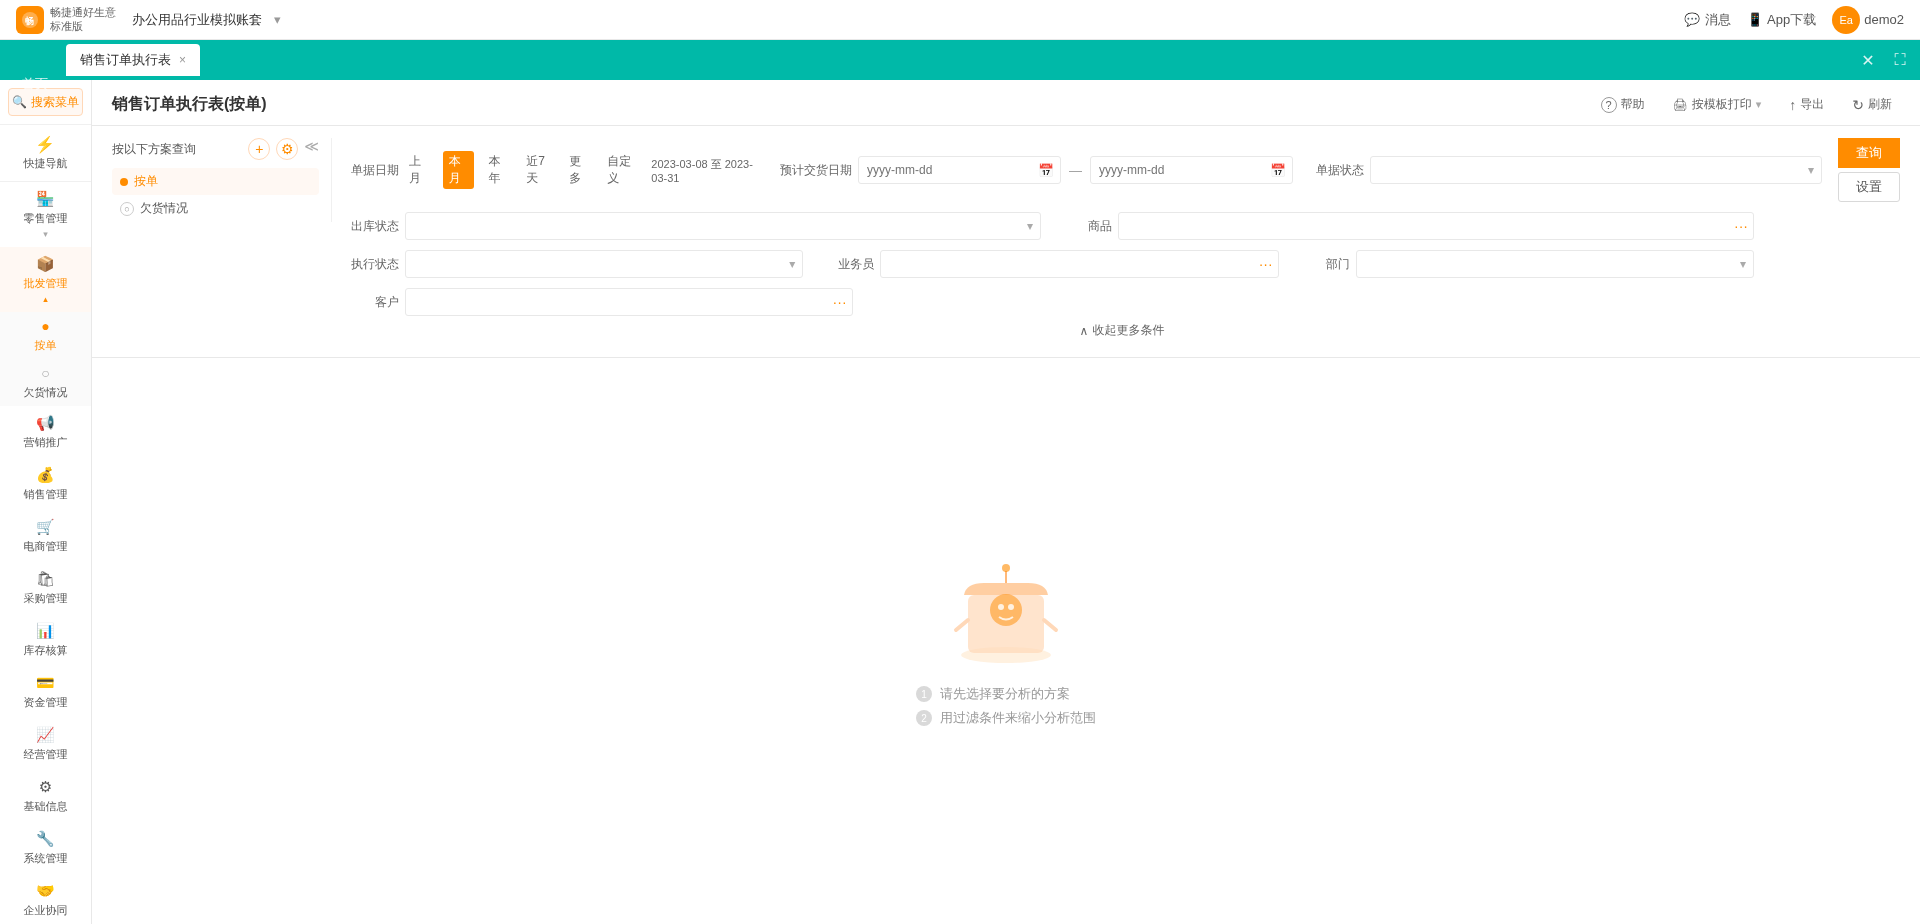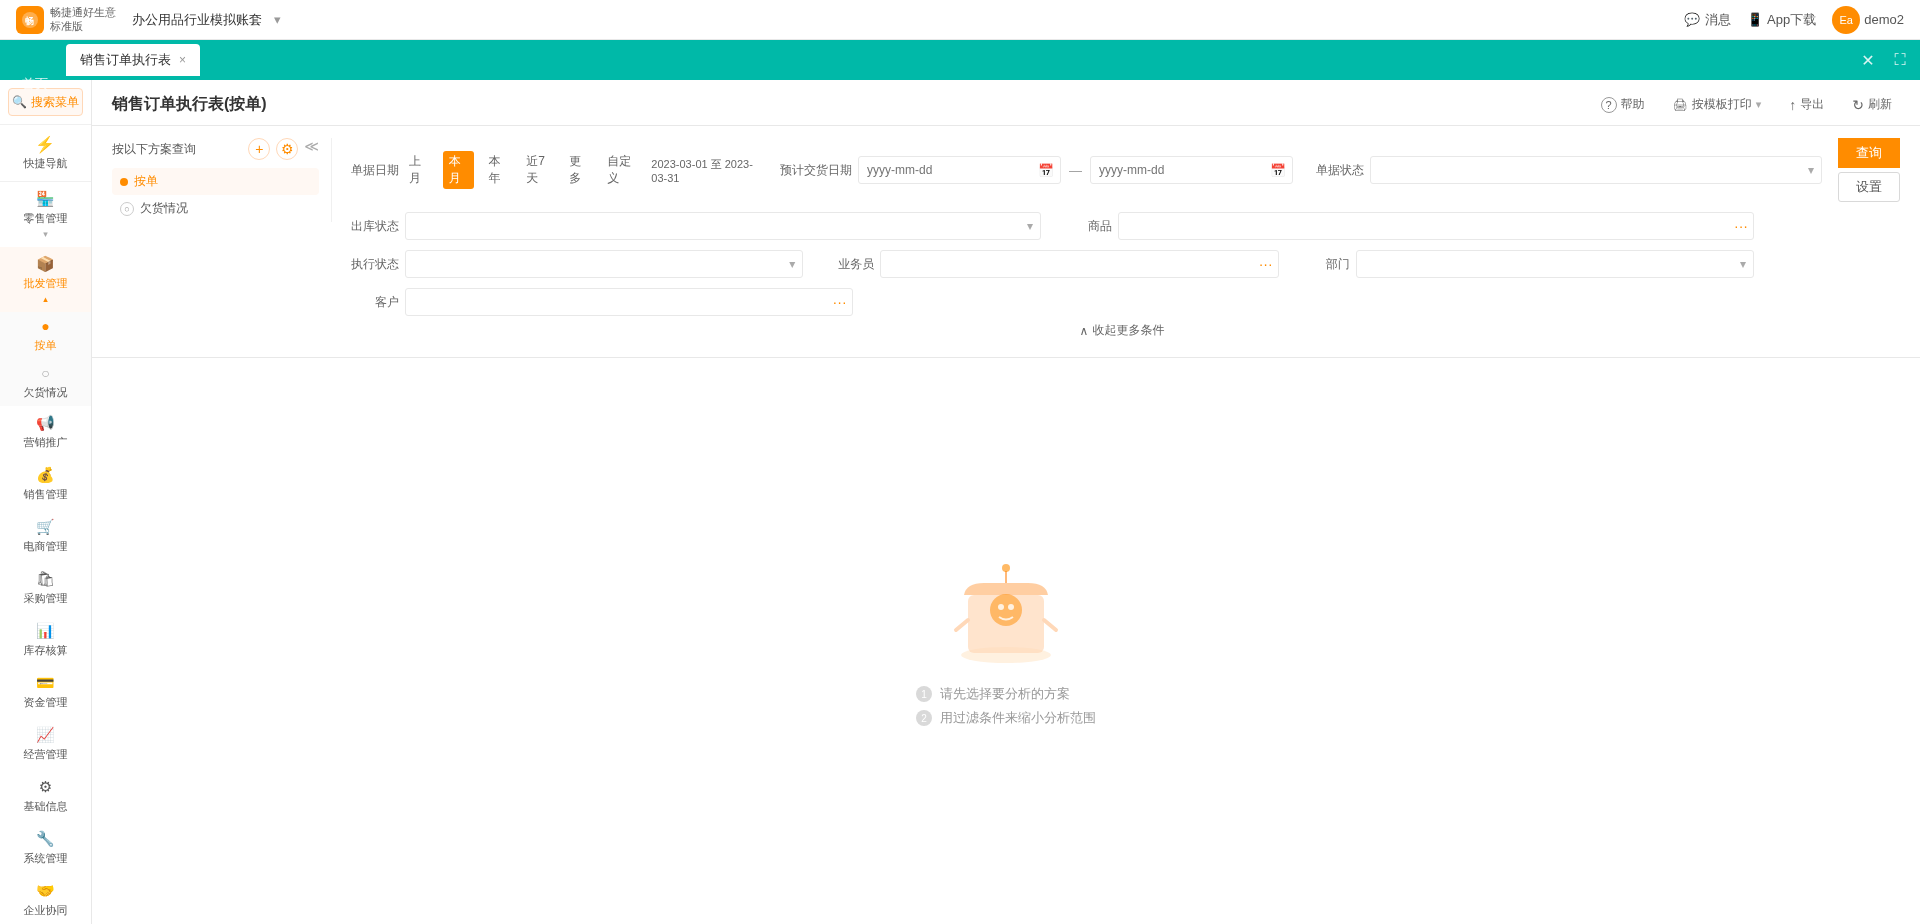--- a/index.html
+++ b/index.html
@@ -291,21 +291,21 @@
               <div class="filter-field" style="flex:none;width:420px;">
                 <span class="filter-label">单据日期</span>
                 <div class="date-tabs">
                   <span class="date-tab">上月</span>
                   <span class="date-tab active">本月</span>
                   <span class="date-tab">本年</span>
                   <span class="date-tab">近7天</span>
                   <span class="date-tab">更多</span>
                   <span class="date-tab">自定义</span>
                 </div>
-                <span style="font-size:11px;color:#666;margin-left:6px;">2023-03-01 至 2023-03-31</span>
+                <span style="font-size:11px;color:#666;margin-left:6px;">2023-03-08 至 2023-03-31</span>
               </div>
 
               <div class="filter-field" style="flex:1;">
                 <span class="filter-label">预计交货日期</span>
                 <div class="date-range">
                   <div class="date-input-wrap">
                     <input class="date-input" readonly="" placeholder="yyyy-mm-dd" style="">
                     <span class="date-icon">📅</span>
                   </div>
                   <span class="date-sep">—</span>

